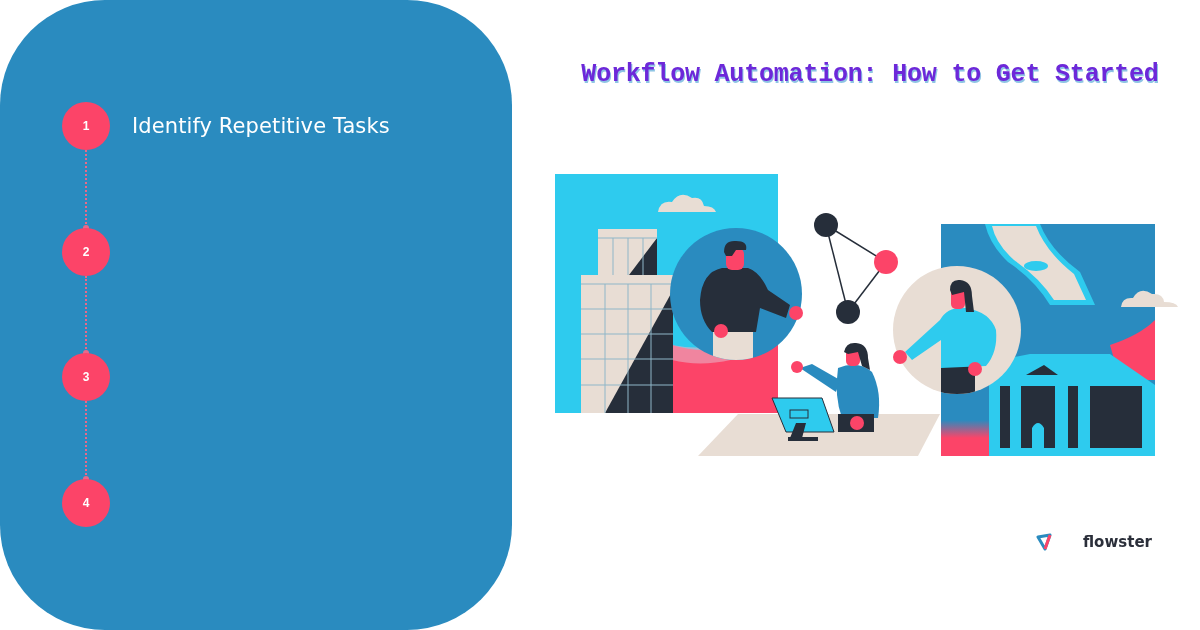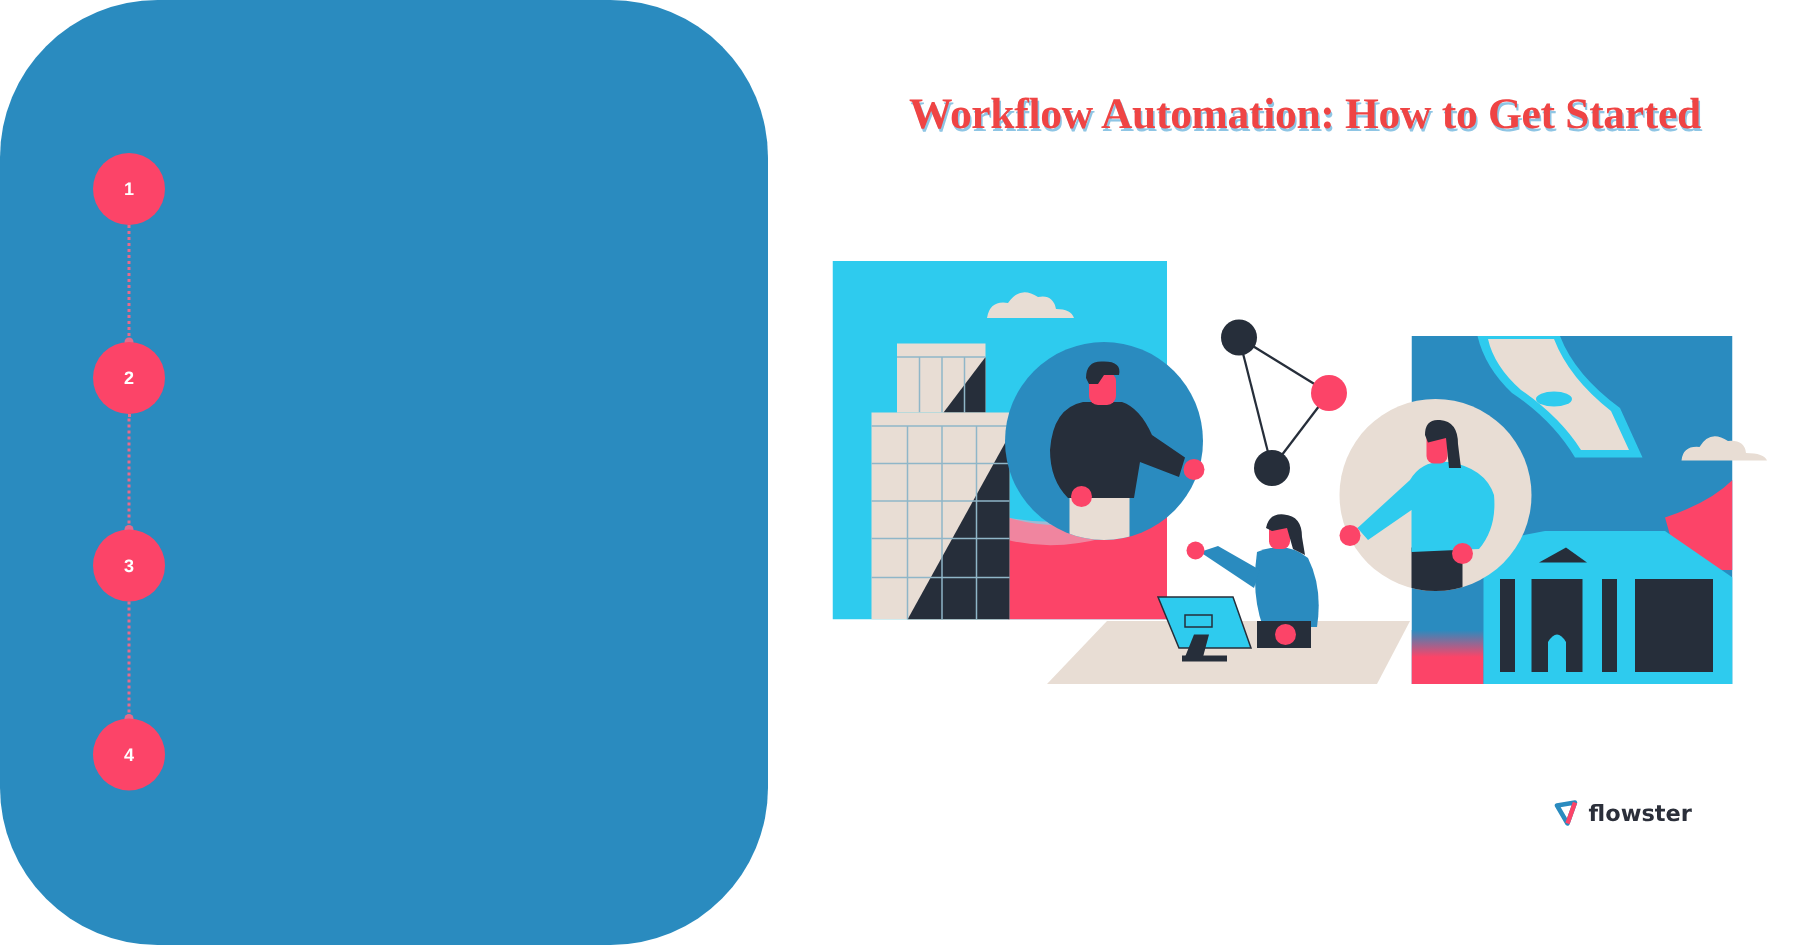--- a/index.html
+++ b/index.html
@@ -27,40 +27,41 @@
       position: absolute; left: 85px; width: 2px;
       border-left: 2px dotted #e86a8a;
     }
     .connector::after {
       content: ""; position: absolute; left: -4px; bottom: -3px;
       width: 6px; height: 6px; border-radius: 50%; background: #e86a8a;
     }
 
     .title {
       position: absolute; left: 540px; top: 60px; width: 660px; text-align: center;
-      font-family: Liberation Serif, serif; font-weight: bold; font-size: 29px;
-      color: #ef4444; text-shadow: 1px 2px 0 #8ec5e4; letter-spacing: -0.2px;
+      font-family: Liberation Mono, monospace; font-weight: bold; font-size: 25px;
+      color: #6d28d9; text-shadow: 1px 2px 0 #8ec5e4; letter-spacing: -0.2px;
     }
 
     .illus { position: absolute; left: 0; top: 0; }
 
     .logo {
-      position: absolute; left: 1036px; top: 533px; display: flex; 
+      position: absolute; left: 1036px; top: 533px; display: flex;  gap: 24px;
     }
     .logo-text {
       margin-left: 5px; font-family: "DejaVu Sans", sans-serif; font-weight: bold;
       font-size: 15px; color: #2b2f3a;
     }
   </style>
 </head>
 <body>
 
 <div class="panel">
   <div class="step" style="top:102px;">
     <div class="step-num">1</div>
+    <div class="step-label">Identify Repetitive Tasks</div>
   </div>
   <div class="connector" style="top:150px;height:78px;"></div>
 
   <div class="step" style="top:228px;">
     <div class="step-num">2</div>
   </div>
   <div class="connector" style="top:276px;height:77px;"></div>
 
   <div class="step" style="top:353px;">
     <div class="step-num">3</div>

